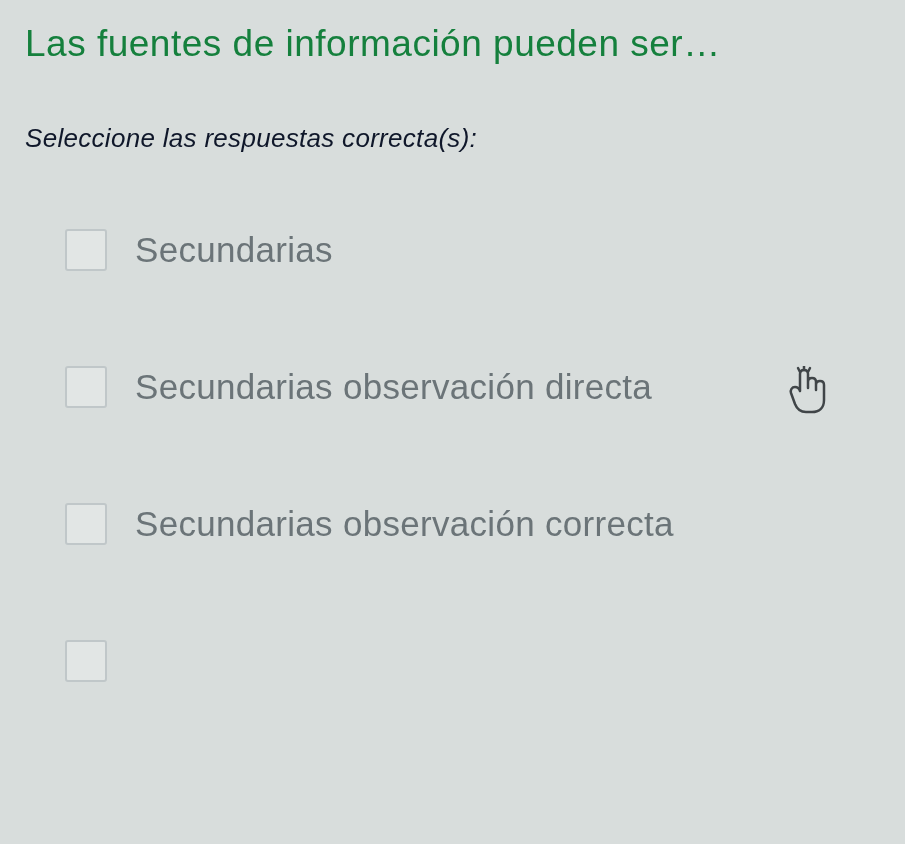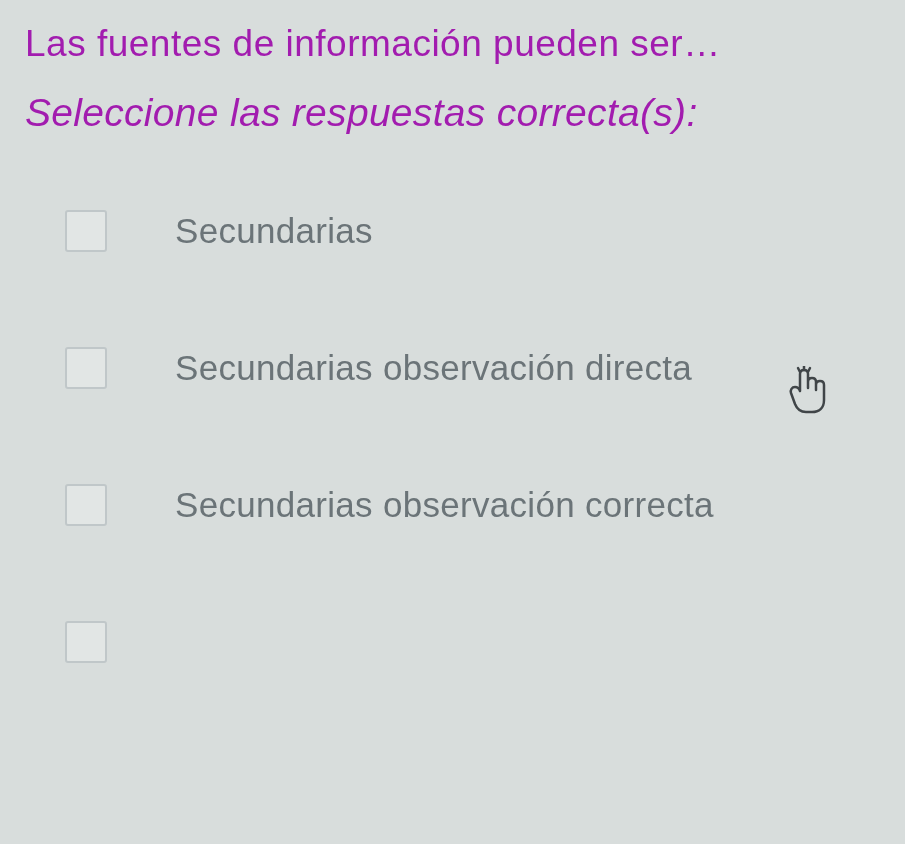--- a/index.html
+++ b/index.html
@@ -12,43 +12,43 @@
       height: 844px;
       background: #d8dddc;
       font-family: 'Segoe UI', 'Helvetica Neue', Arial, sans-serif;
       padding: 20px 25px;
       position: relative;
       overflow: hidden;
     }
     .question-title {
       font-size: 37px;
       font-weight: 300;
-      color: #a21caf;
+      color: #15803d;
       letter-spacing: 0.5px;
-      margin-bottom: 23px;
+      margin-bottom: 55px;
       line-height: 1.3;
     }
     .instruction {
-      font-size: 39px;
+      font-size: 26px;
       font-weight: 300;
       font-style: italic;
-      color: #a21caf;
+      color: #0f172a;
       letter-spacing: 0.3px;
       margin-bottom: 75px;
     }
     .options {
       display: flex;
       flex-direction: column;
       gap: 95px;
       padding-left: 40px;
     }
     .option-row {
       display: flex;
       align-items: center;
-      gap: 68px;
+      gap: 28px;
     }
     .checkbox {
       width: 42px;
       height: 42px;
       border: 2px solid #c0c7c9;
       background: #e2e6e5;
       border-radius: 3px;
       flex-shrink: 0;
       cursor: pointer;
     }

